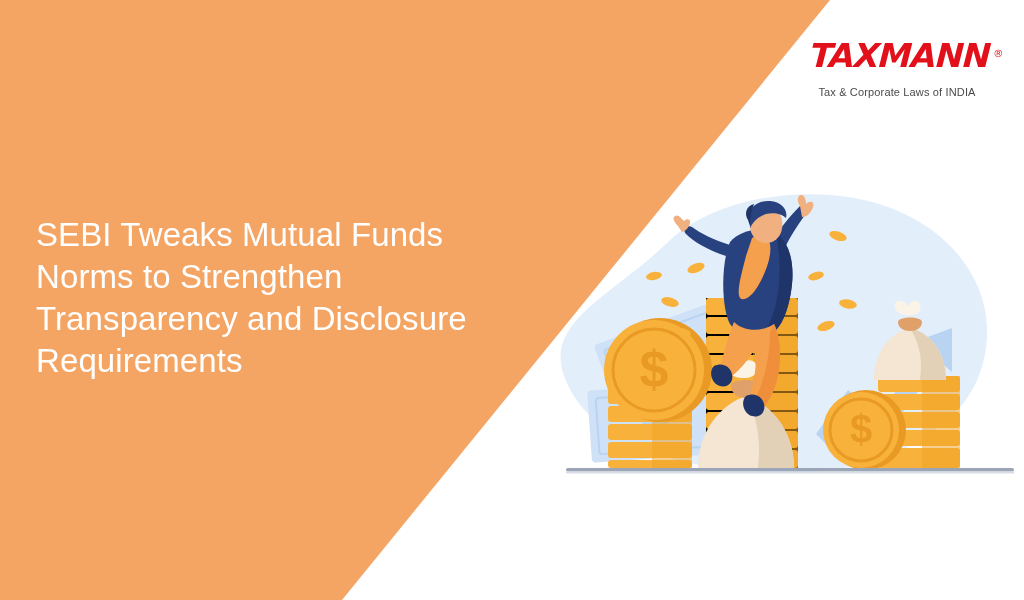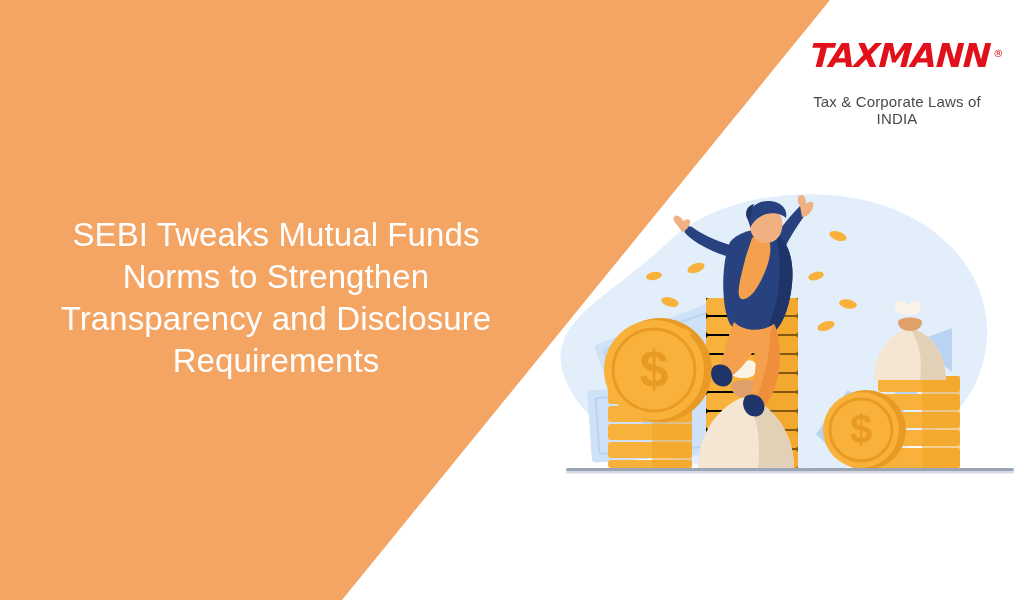--- a/index.html
+++ b/index.html
@@ -32,21 +32,20 @@
     position: absolute;
     left: 36px;
     top: 214px;
     width: 480px;
     color: #ffffff;
     font-size: 33px;
     line-height: 42px;
     font-weight: 400;
     letter-spacing: 0.1px;
     white-space: pre-line;
-    text-align: center;
   }
   
   .logo-wrap {
     position: absolute;
     left: 812px;
     top: 38px;
     width: 170px;
     text-align: center;
   }
   .logo-mark {
@@ -65,23 +64,23 @@
     position: absolute;
     right: -13px;
     top: -2px;
     font-size: 10px;
     font-style: normal;
     font-weight: 400;
     color: #e2101a;
     letter-spacing: 0;
   }
   .logo-tagline {
-    margin-top: 19px;
+    margin-top: 12px;
     color: #4a4a4a;
-    font-size: 15px;
+    font-size: 11px;
     font-weight: 400;
     letter-spacing: 0.15px;
     font-family: "Liberation Sans", sans-serif;
   }
   
   .illustration {
     position: absolute;
     left: 548px;
     top: 180px;
     width: 470px;

